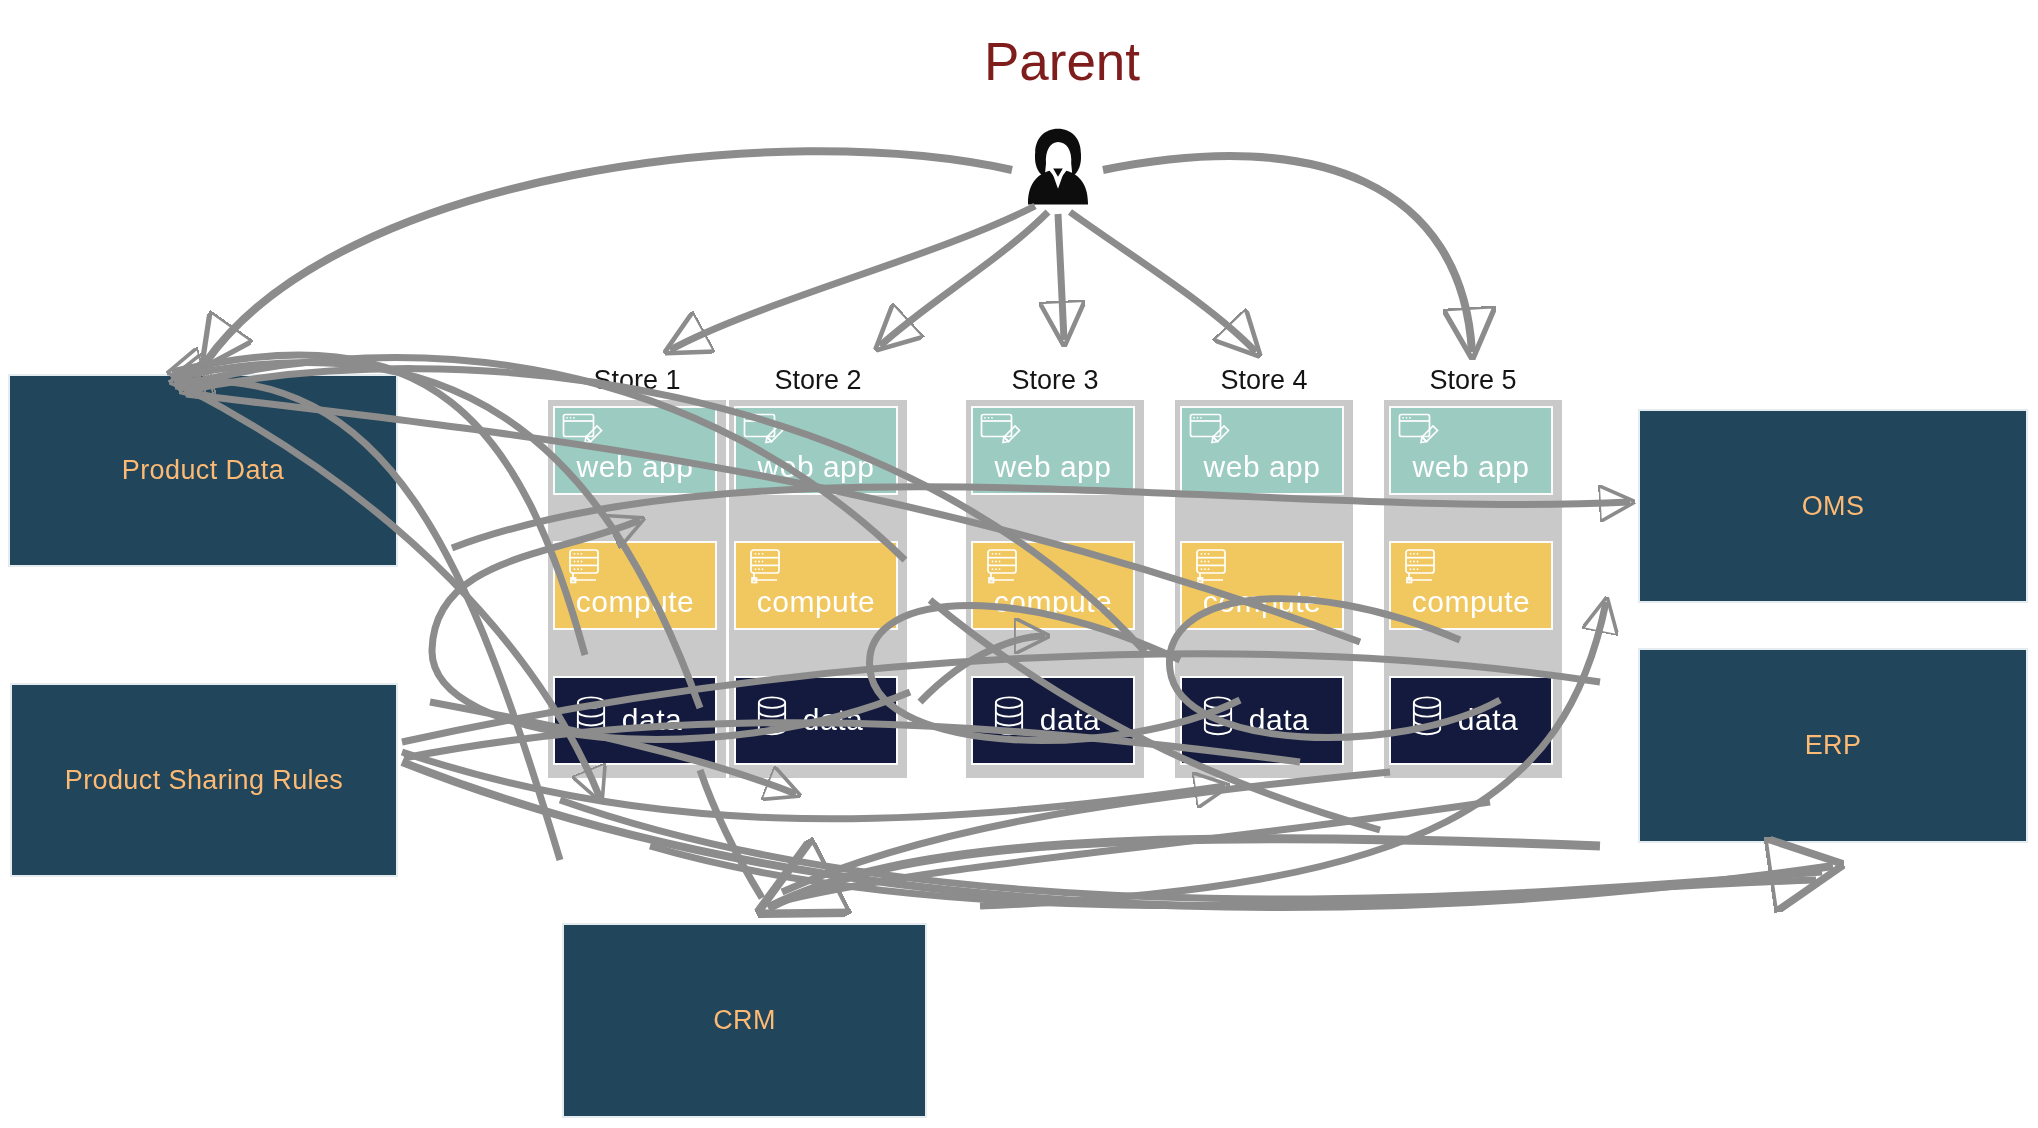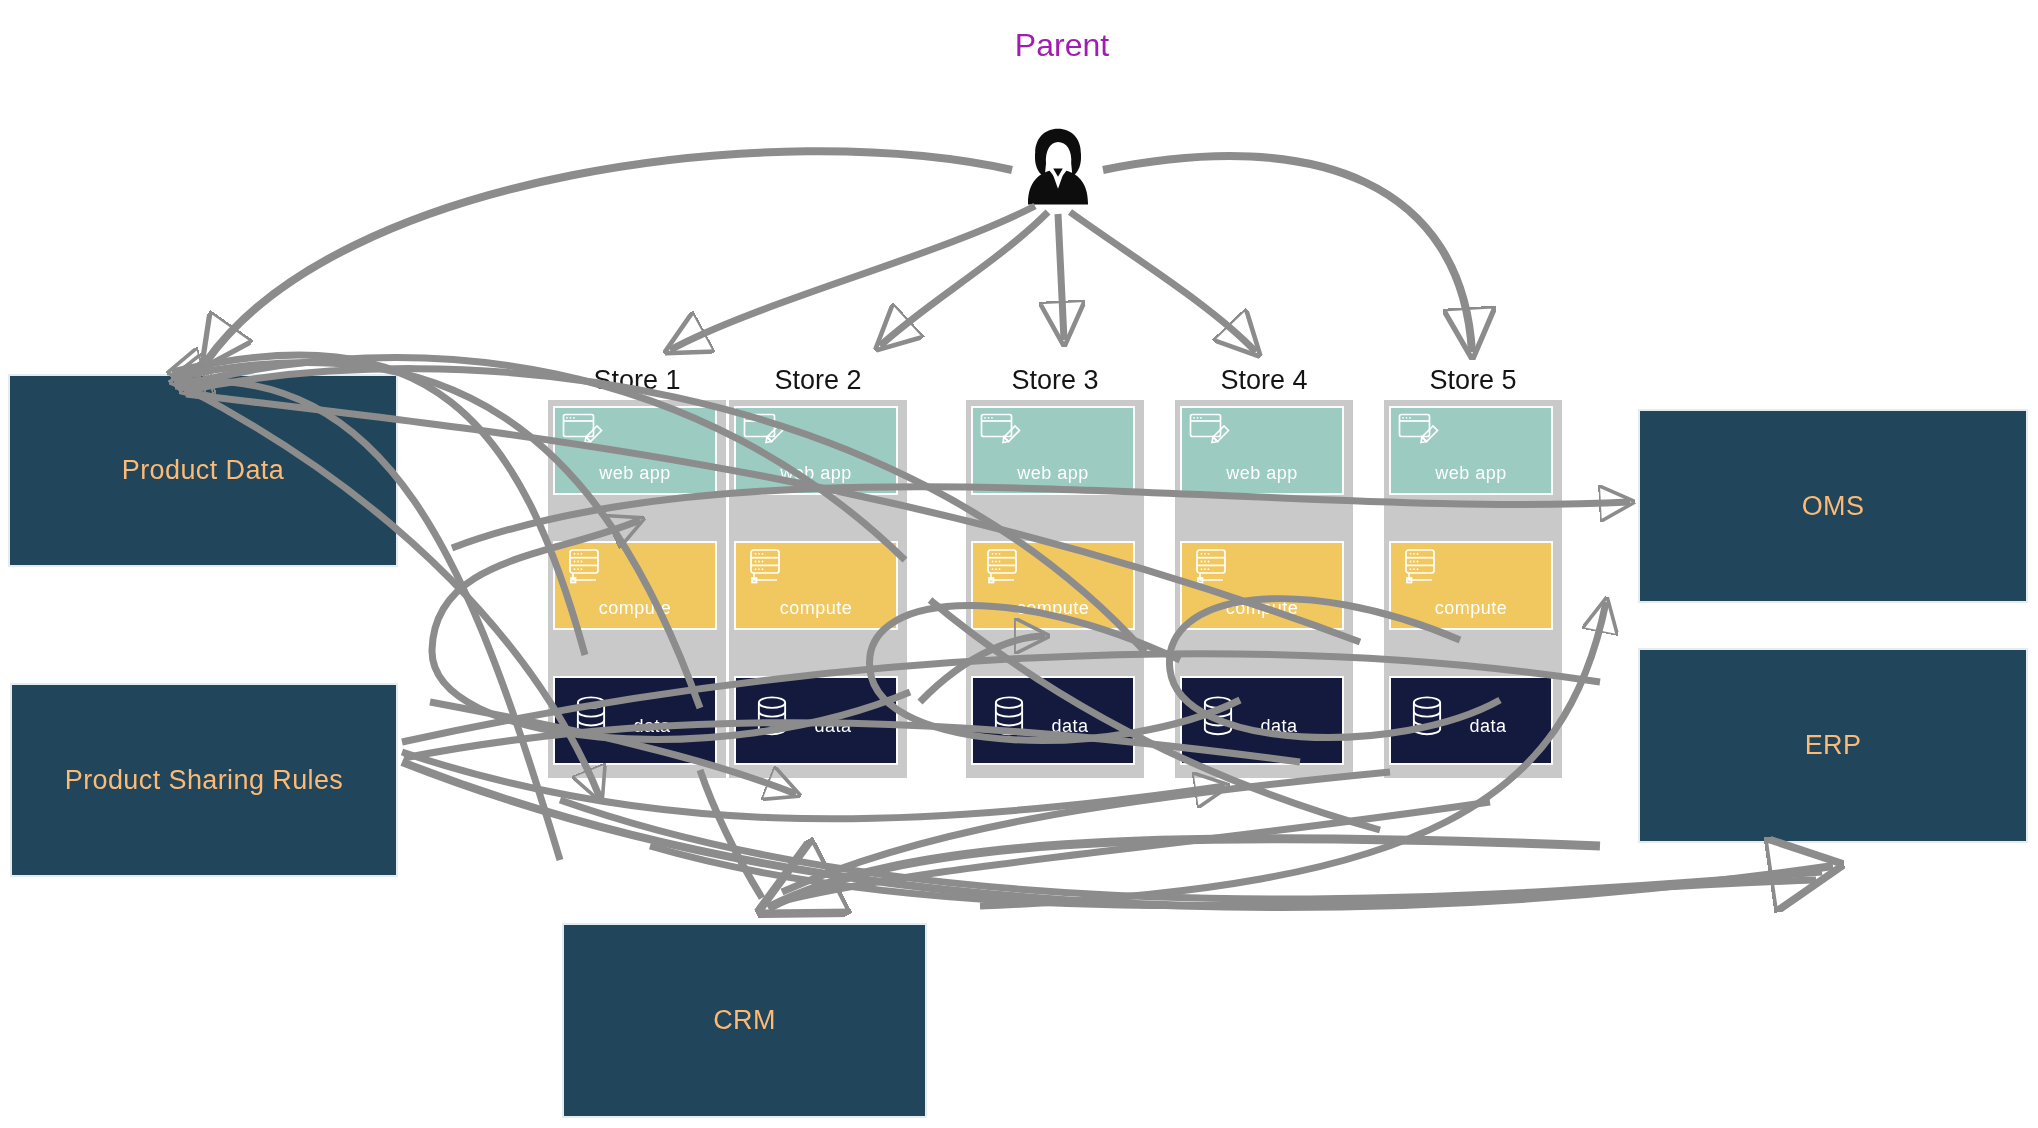--- a/index.html
+++ b/index.html
@@ -19,28 +19,28 @@
   .box-crm{left:562px;top:923px;width:361px;height:191px;}
 
   
   .store{position:absolute;top:362px;width:178px;z-index:2;}
   .store-label{text-align:center;font-size:27px;color:#141414;height:36px;line-height:36px;}
   .stack{position:relative;width:178px;height:378px;background:#c9c9c9;margin-top:2px;}
   .block{position:absolute;left:5px;width:160px;height:85px;border:2px solid #fbfbfb;color:#fff;}
   .block-web{top:6px;background:#9bcbc1;}
   .block-compute{top:141px;background:#f1c75f;}
   .block-data{top:276px;background:#141a3d;}
-  .blabel{position:absolute;left:0;right:0;bottom:9px;text-align:center;font-size:18px;letter-spacing:.5px;}
+  .blabel{position:absolute;left:0;right:0;bottom:9px;text-align:center;font-size:30px;letter-spacing:.5px;}
   .block-data .blabel{bottom:26px;left:34px;}
   .bicon{position:absolute;top:5px;left:7px;}
   .block-data .bicon{top:17px;left:16px;}
 
   
-  .title{position:absolute;left:862px;top:22px;width:400px;text-align:center;
-         font-size:32px;line-height:47px;color:#a21caf;z-index:3;}
+  .title{position:absolute;left:862px;top:38px;width:400px;text-align:center;
+         font-size:53px;line-height:47px;color:#7f1d1d;z-index:3;}
   .person{position:absolute;left:1022px;top:124px;z-index:3;}
 
   
   .arrows{position:absolute;left:0;top:0;z-index:5;pointer-events:none;}
   .arrows path{fill:none;stroke:#8c8c8c;}
 </style>
 </head>
 <body>
 
 <div class="canvas">

